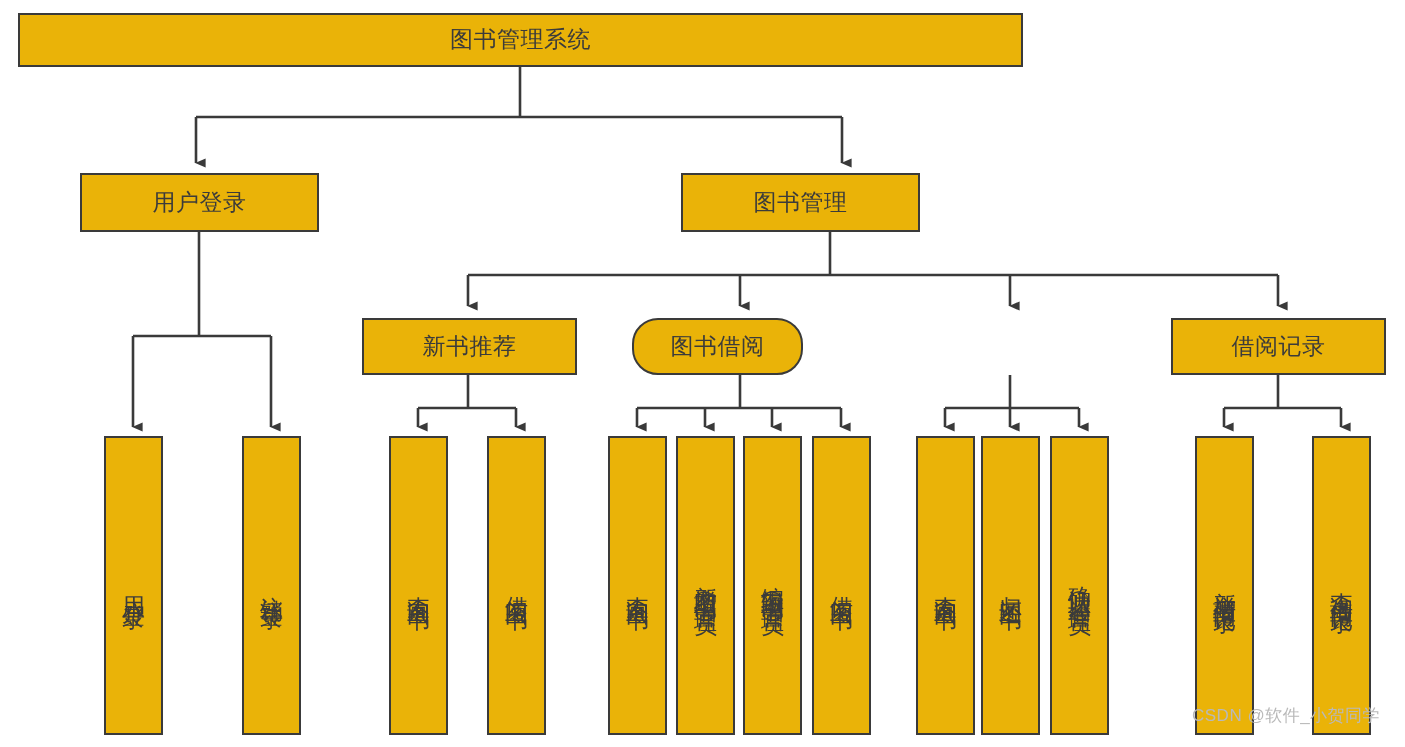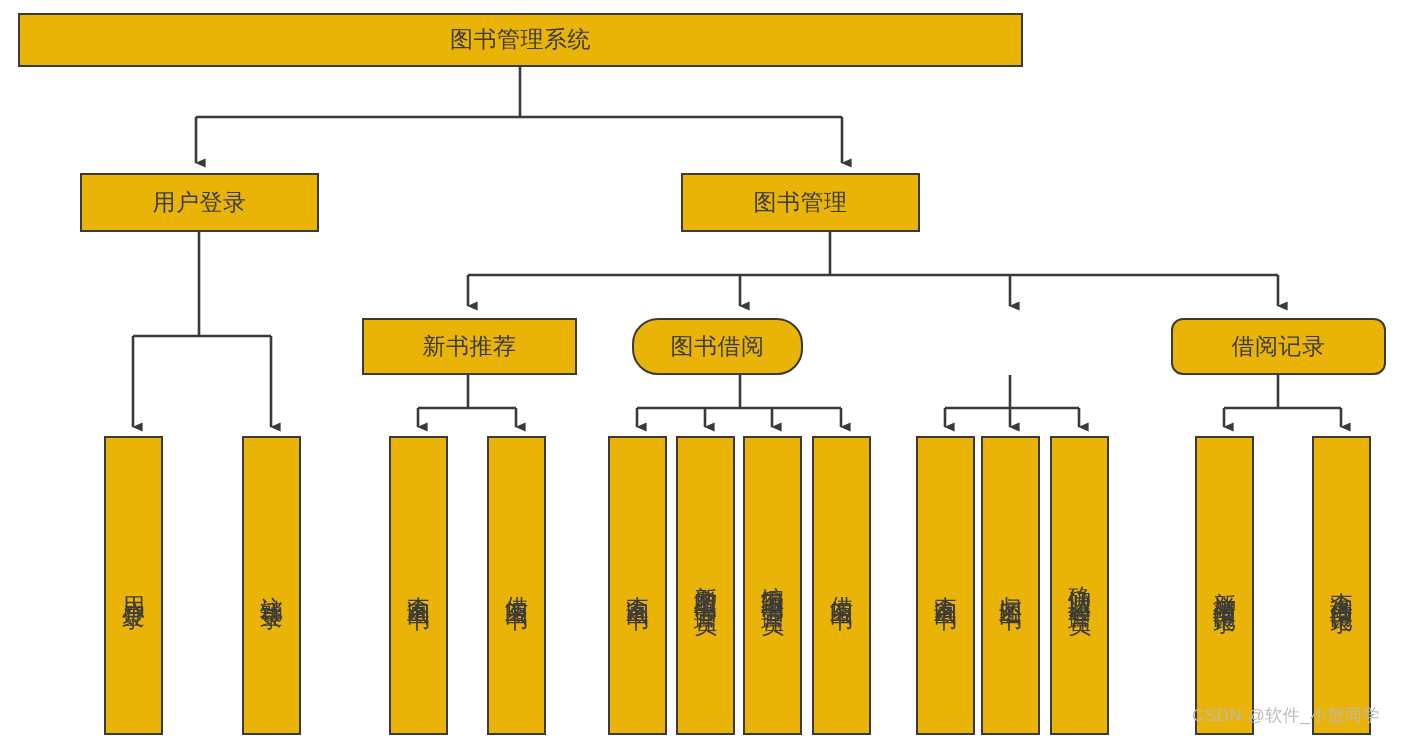--- a/index.html
+++ b/index.html
@@ -136,21 +136,21 @@
   <div class="node h" style="left:681px; top:173px; width:239px; height:59px;">
     <span class="lbl">图书管理</span>
   </div>
 
   <div class="node h" style="left:362px; top:318px; width:215px; height:57px;">
     <span class="lbl">新书推荐</span>
   </div>
   <div class="node h" style="left:632px; top:318px; width:171px; height:57px;border-radius:26px;">
     <span class="lbl">图书借阅</span>
   </div>
-  <div class="node h" style="left:1171px; top:318px; width:215px; height:57px;border-radius:12px;">
+  <div class="node h" style="left:1171px; top:318px; width:215px; height:57px;">
     <span class="lbl">借阅记录</span>
   </div>
 
   <div class="node v" style="left:104px; top:436px; width:59px; height:299px;">
     <span class="lbl">用户登录</span>
   </div>
   <div class="node v" style="left:242px; top:436px; width:59px; height:299px;">
     <span class="lbl">注销登录</span>
   </div>
 

